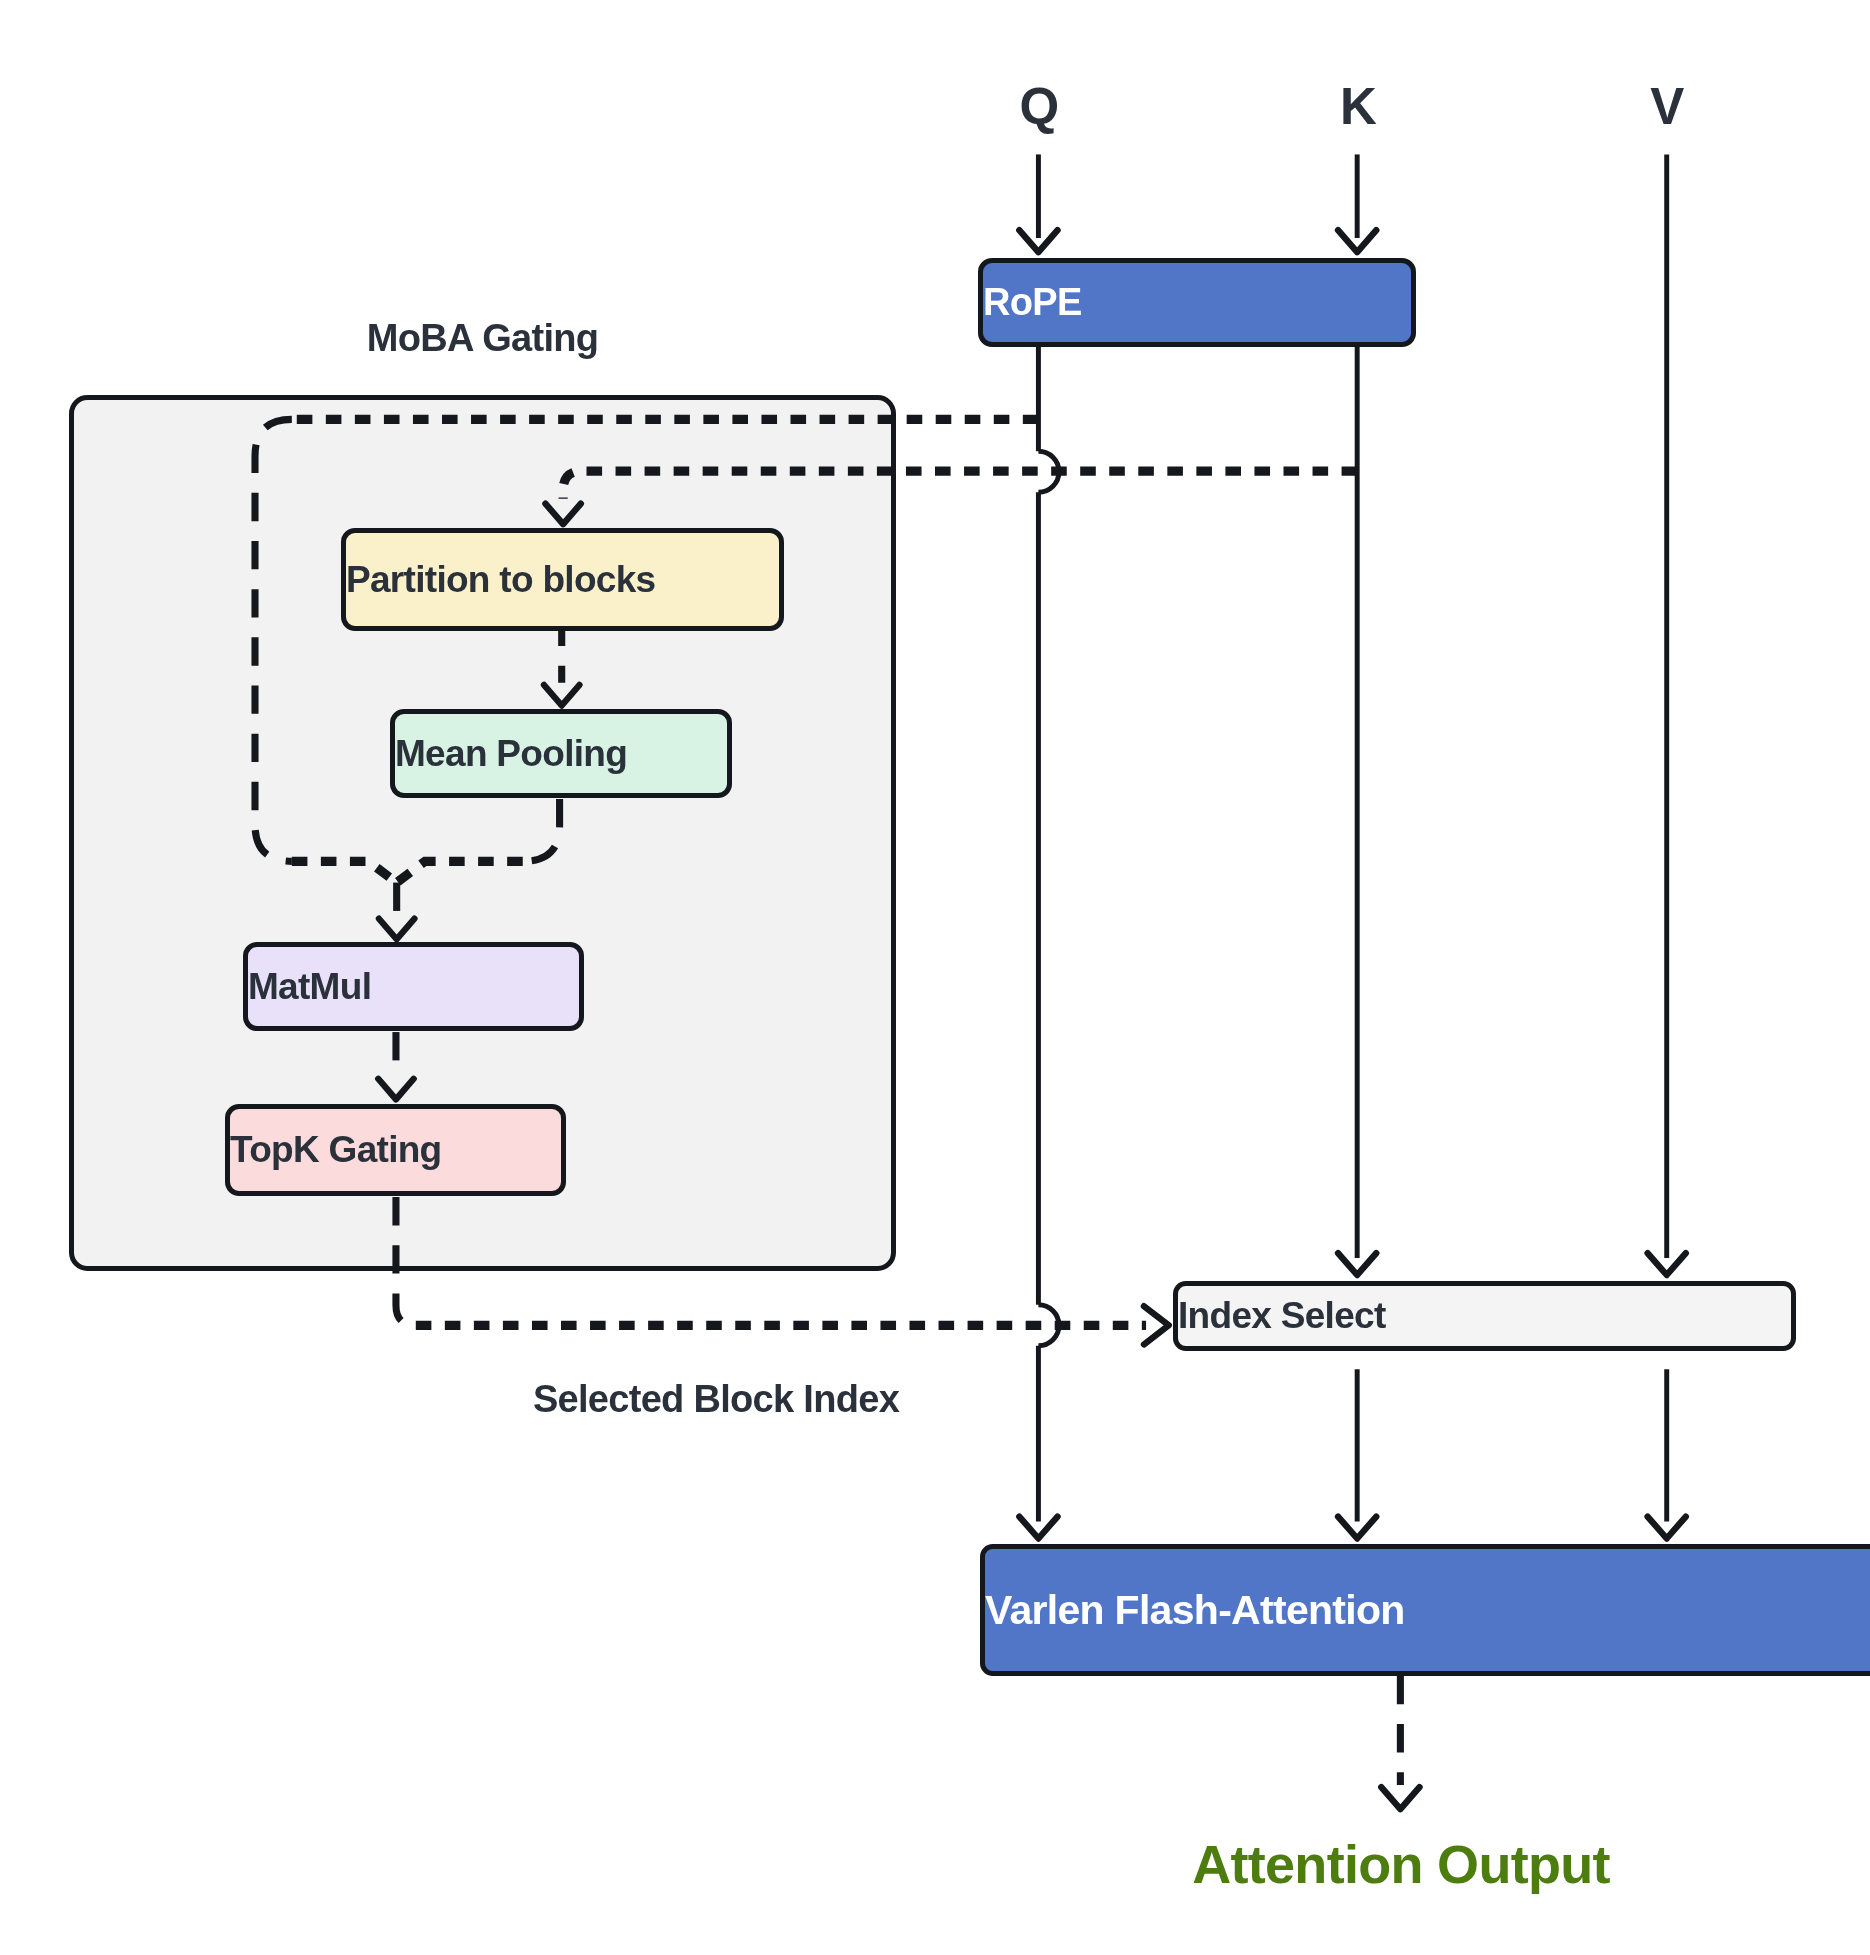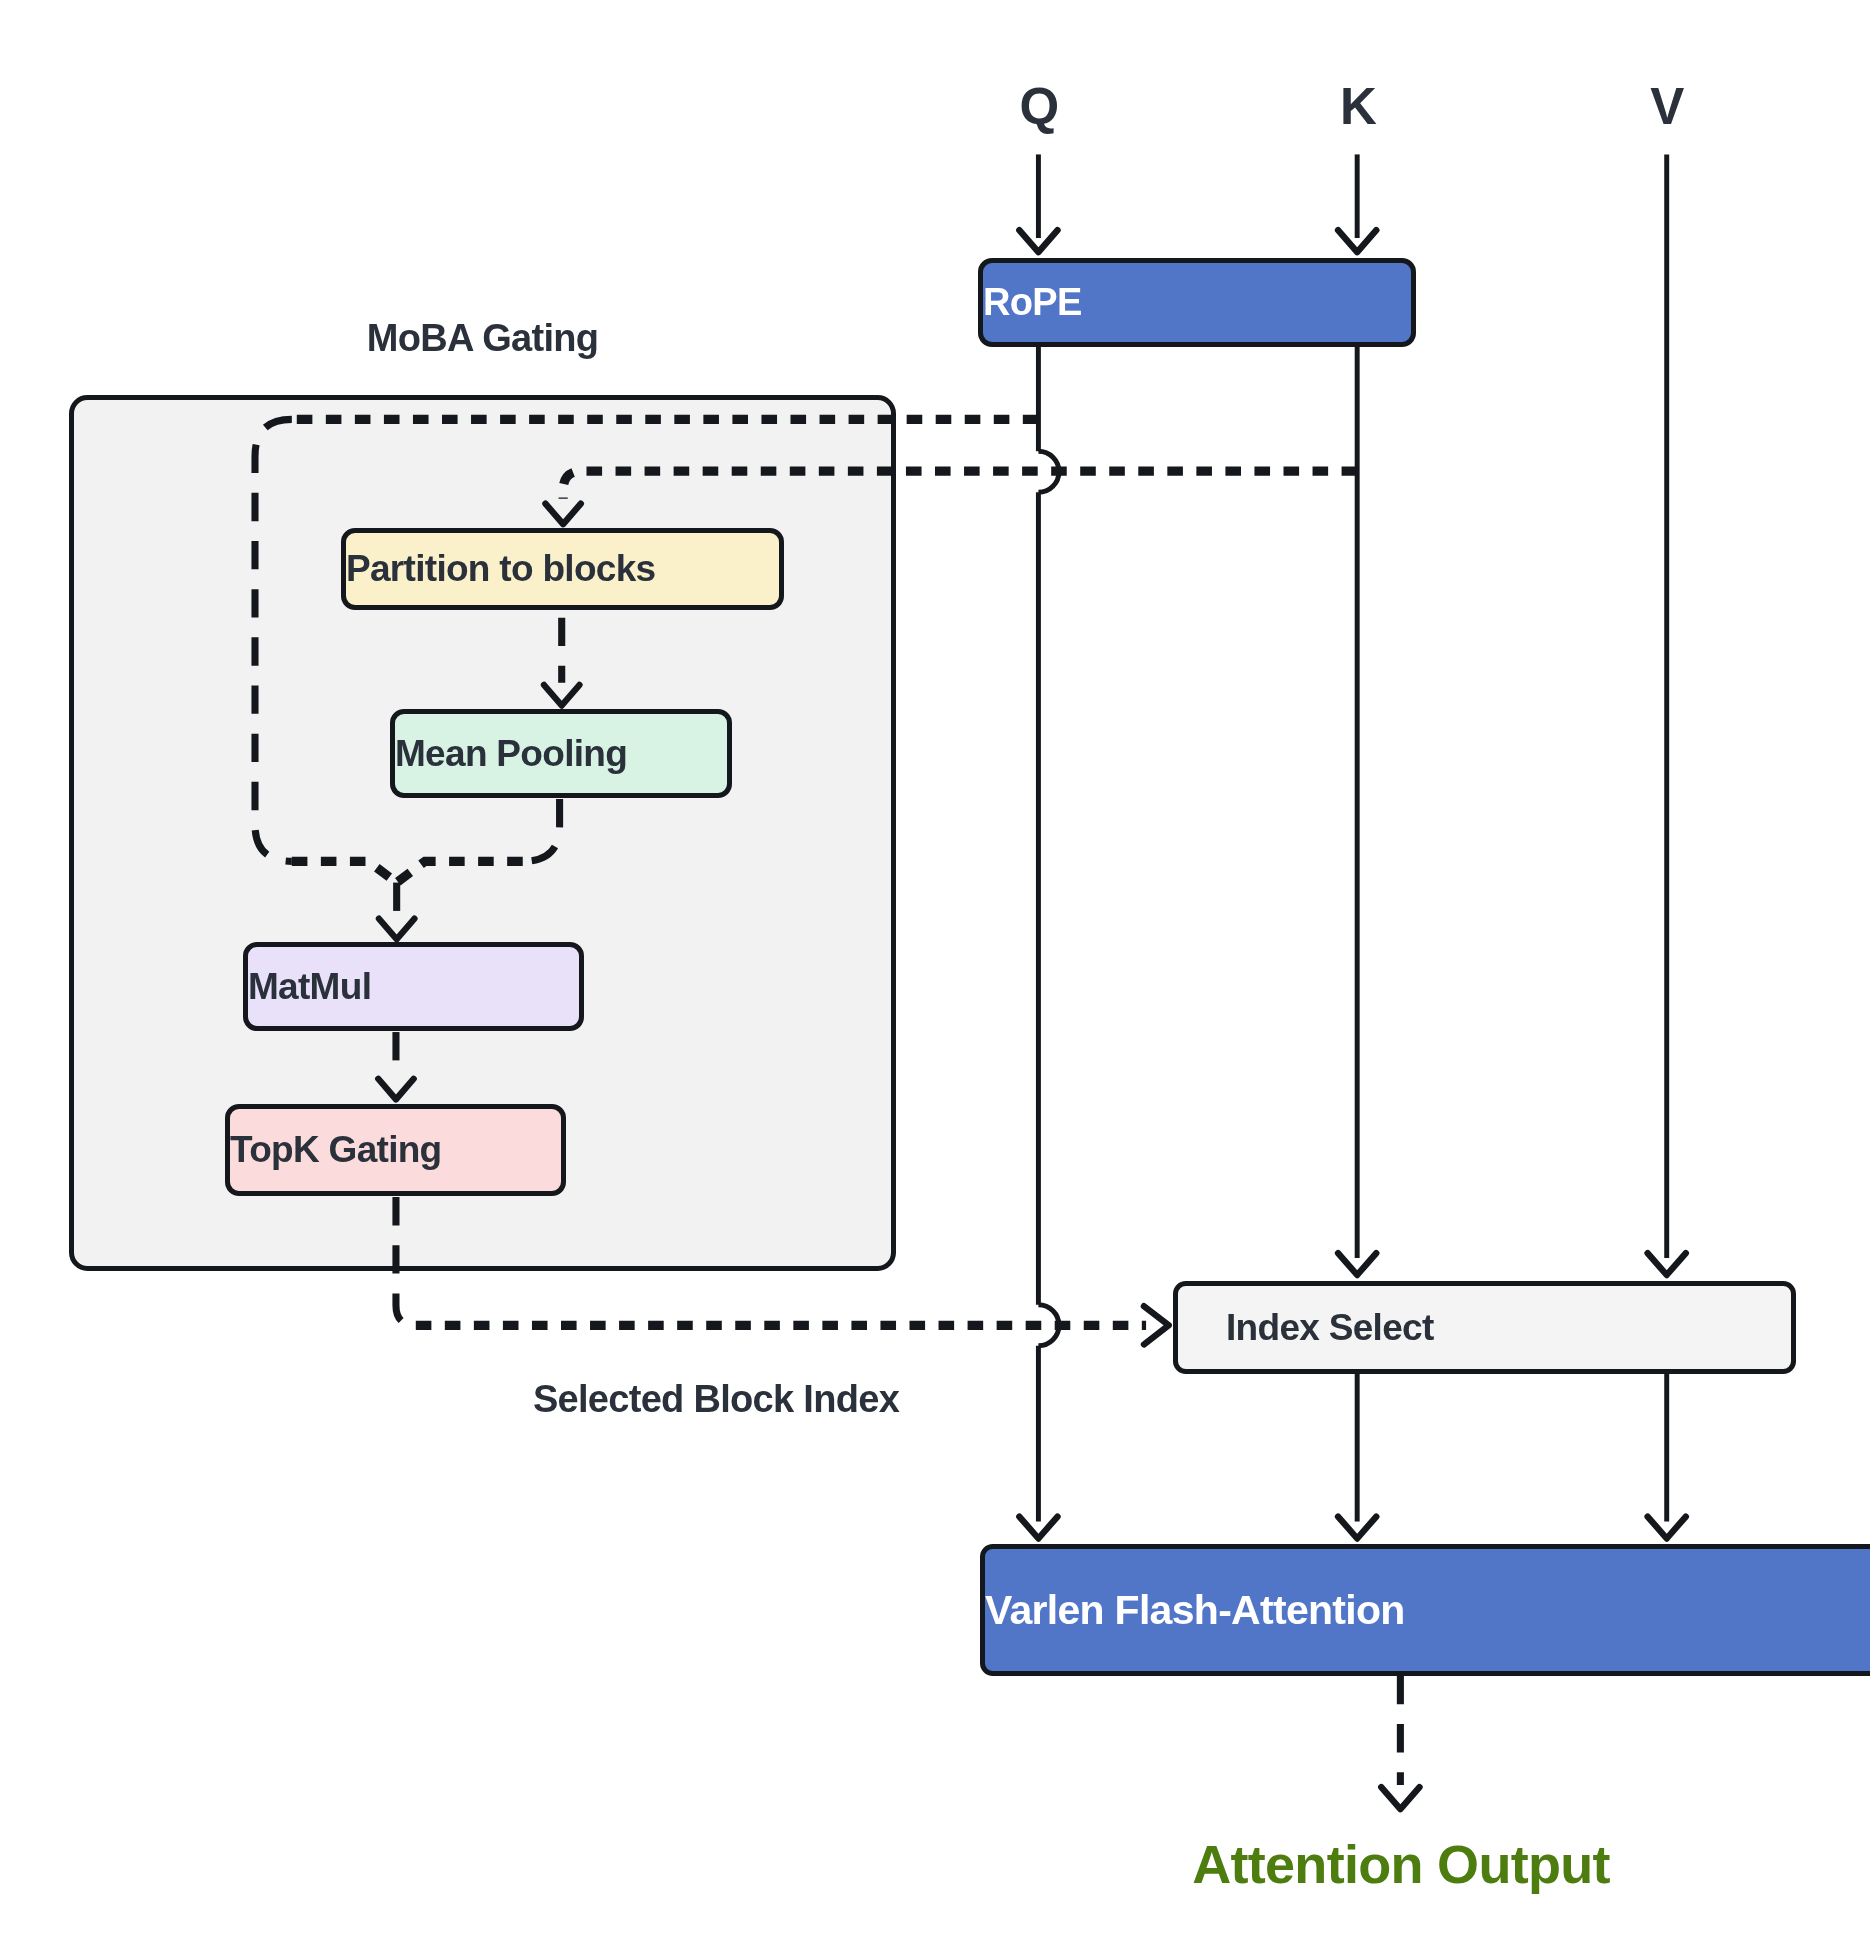--- a/index.html
+++ b/index.html
@@ -25,25 +25,25 @@
   .container-box{
     position:absolute;z-index:1;
     border:5px solid var(--edge);border-radius:18.4px;
     box-sizing:border-box;
   }
   .flowlabel{
     position:absolute;z-index:3;text-align:center;
     font-weight:bold;color:var(--text-dark);letter-spacing:-0.7px;
   }
   .n-rope{left:978px;top:258px;width:438px;height:89px;font-size:38px;}
-  .n-partition{left:341px;top:528px;width:443px;height:82px;font-size:37px;}
+  .n-partition{left:341px;top:528px;width:443px;height:103px;font-size:37px;}
   .n-mean{left:390px;top:709px;width:342px;height:89px;font-size:37px;}
   .n-matmul{left:243px;top:942px;width:341px;height:89px;font-size:37px;}
   .n-topk{left:225px;top:1104px;width:341px;height:92px;font-size:37px;}
-  .n-index{left:1173px;top:1281px;width:623px;height:93px;font-size:37px;border-radius:12.8px;padding-left:48px;}
+  .n-index{left:1173px;top:1281px;width:623px;height:70px;font-size:37px;border-radius:12.8px;}
   .n-varlen{left:980px;top:1544px;width:968px;height:132px;font-size:41px;border-radius:12.8px;}
   .moba-box{left:69px;top:395px;width:827px;height:876px;}
   .moba-title{left:69px;top:317px;width:827px;font-size:38px;}
   .lbl-q{left:968px;top:77px;width:142px;font-size:51px;}
   .lbl-k{left:1287px;top:77px;width:142px;font-size:51px;}
   .lbl-v{left:1596px;top:77px;width:142px;font-size:51px;}
   .lbl-sbi{left:468px;top:1378px;width:496px;font-size:38px;}
   .lbl-out{left:1082px;top:1833px;width:638px;font-size:54px;color:#4d7c0f;}
 </style>
 </head>

